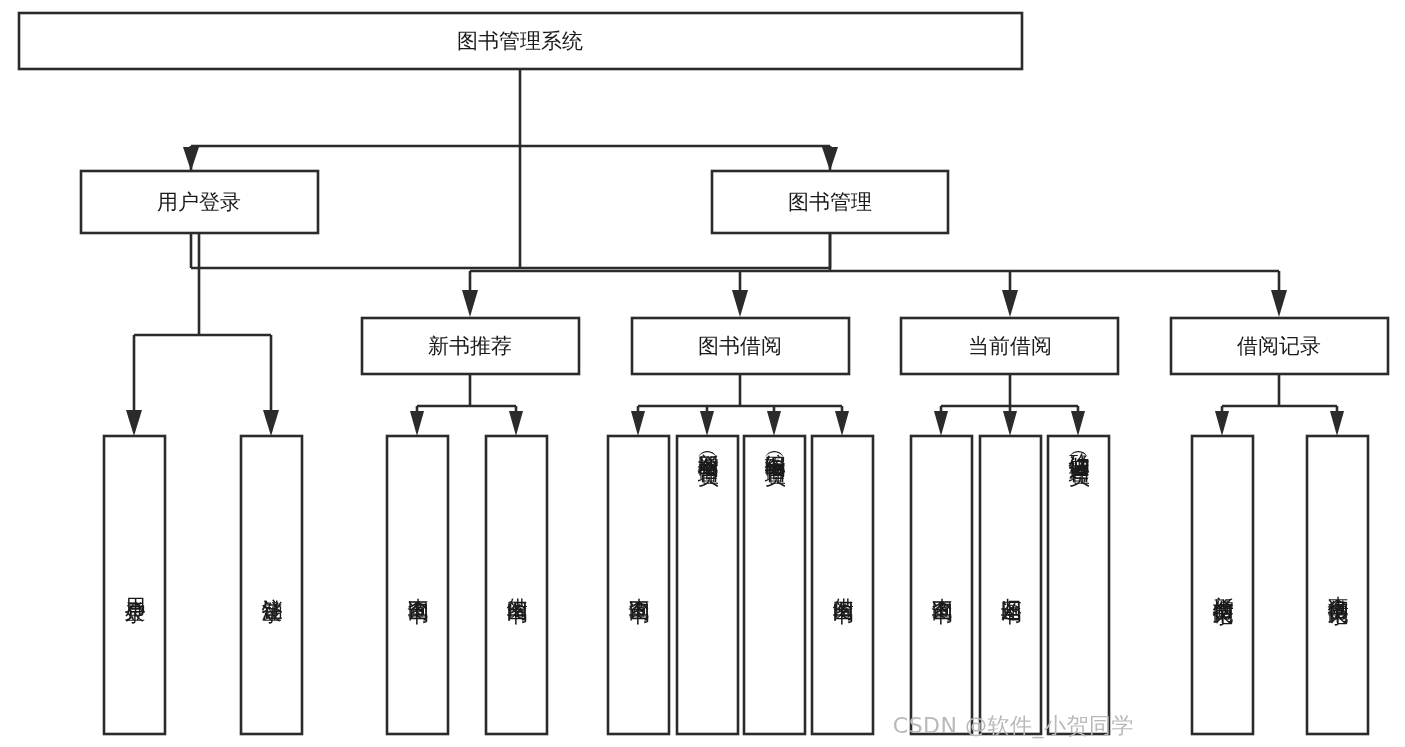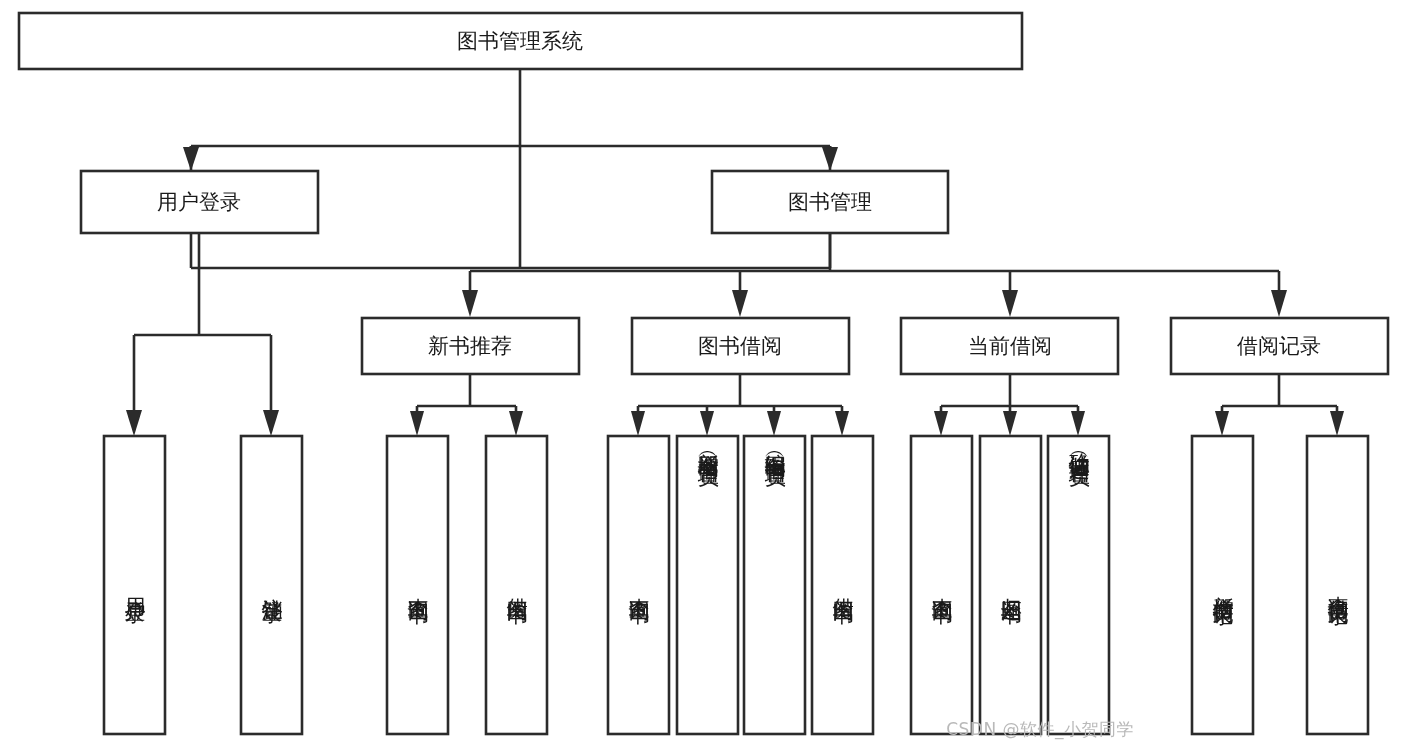--- a/index.html
+++ b/index.html
@@ -66,21 +66,21 @@
     letter-spacing: 2px;
     color: #1a1a1a;
     white-space: nowrap;
     text-align: center;
   }
   .watermark {
     position: absolute;
     right: 8px;
     bottom: 6px;
     font-family: "DejaVu Sans", "Liberation Sans", sans-serif;
-    font-size: 17px;
+    font-size: 22px;
     color: #b9b9b9;
     letter-spacing: 0.5px;
     white-space: nowrap;
   }
 </style>
 </head>
 <body>
 
 <div id="diagram-root">
 

